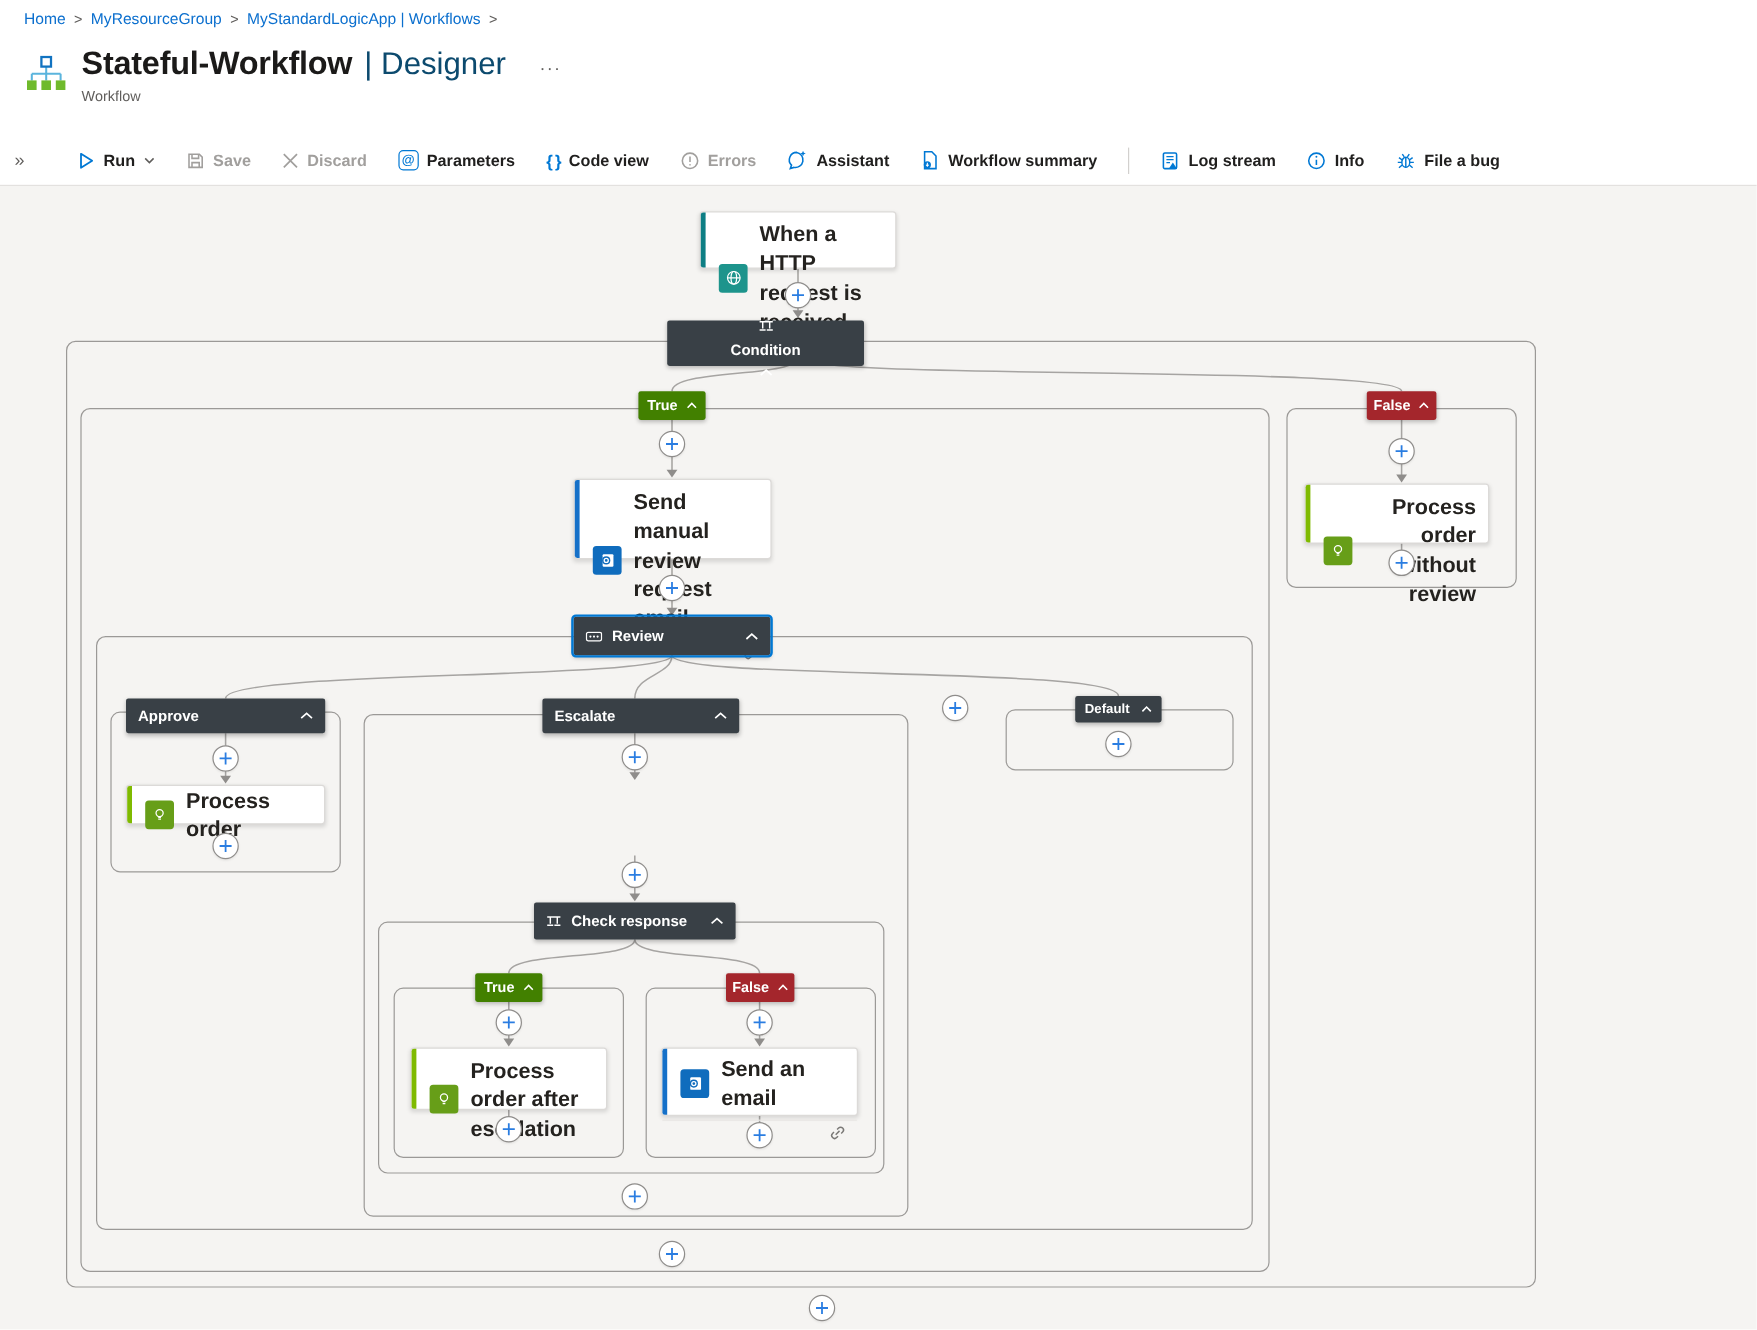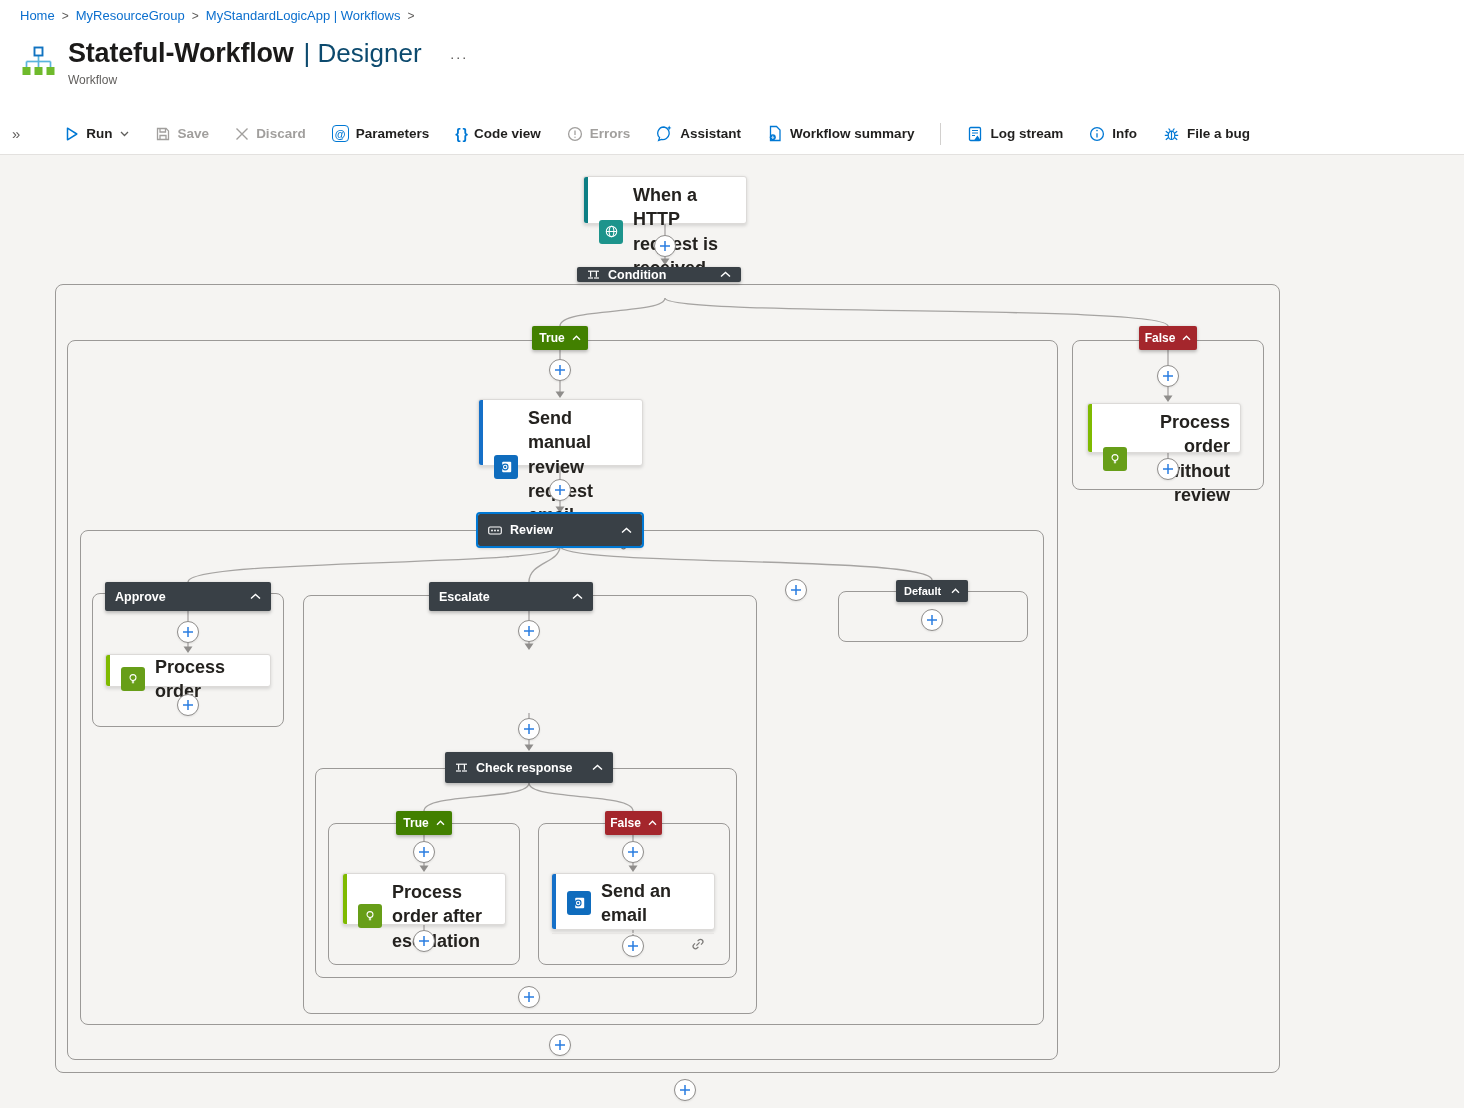--- a/index.html
+++ b/index.html
@@ -275,21 +275,21 @@
         <svg width="15" height="15" viewBox="0 0 16 16" fill="none" stroke="#fff" stroke-width="1.1">
           <circle cx="8" cy="8" r="5.6"></circle>
             <ellipse cx="8" cy="8" rx="2.5" ry="5.6"></ellipse>
             <path d="M2.4 8h11.2"></path>
         </svg>
       </span>
       <span class="card-label">When a HTTP request is received</span>
     </div>
   </div>
 
-  <div class="dark-node" style="left:577px;top:112px;width:164px;height:15px;">
+  <div class="dark-node" style="left:556px;top:112px;width:164px;height:38px;flex-direction:column;">
     <span style="display:flex">
       <svg width="13" height="10" viewBox="0 0 13 10" stroke="#fff" stroke-width="1.2" fill="none">
         <path d="M1 1.2h11"></path>
           <path d="M3.6 1.2v5.6"></path>
           <path d="M9.4 1.2v5.6"></path>
           <path d="M1 8h5"></path>
           <path d="M7 8h5"></path>
       </svg>
     </span>
     <span class="grow">Condition</span>
@@ -370,21 +370,21 @@
       <span class="card-icon" style="background:#679e18">
         <svg width="14" height="14" viewBox="0 0 16 16" fill="none" stroke="#fff" stroke-width="1.2">
           <circle cx="8" cy="6.4" r="3.4"></circle>
             <path d="M6.7 10.4h2.6M6.7 12.2h2.6"></path>
         </svg>
       </span>
       <span class="card-label">Process order</span>
     </div>
   </div>
 
-  <div class="dark-node" style="left:429px;top:427px;width:164px;height:29px;">
+  <div class="dark-node" style="left:452px;top:427px;width:164px;height:29px;">
     <span class="grow">Escalate</span>
     <span style="display:flex">
       <svg width="11" height="7" viewBox="0 0 11 7">
           <path d="M1 5.5L5.5 1.5L10 5.5" fill="none" stroke="#fff" stroke-width="1.4"></path>
         </svg>
     </span>
   </div>
 
 
   <div class="dark-node" style="left:445px;top:597px;width:168px;height:31px;">

